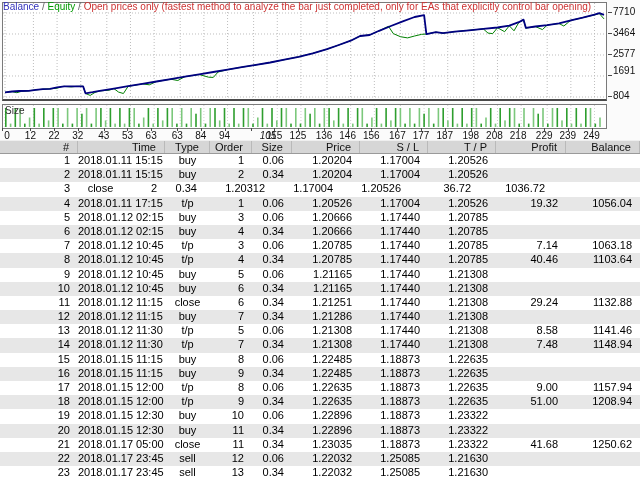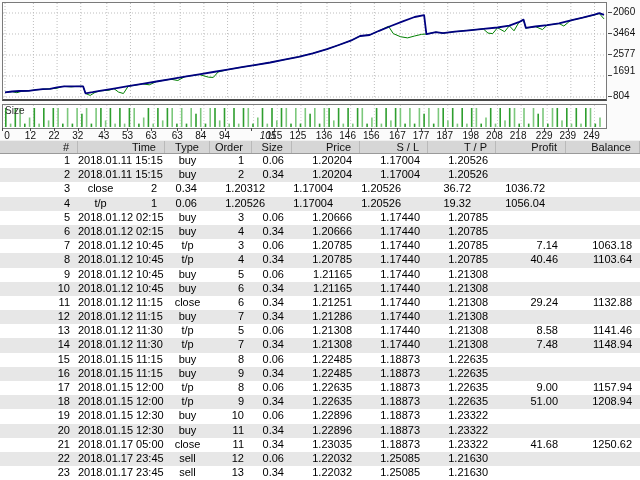--- a/index.html
+++ b/index.html
@@ -34,20 +34,21 @@
   .cell { overflow:hidden; white-space:nowrap; line-height:13px; padding:0 8px 0 0;
           text-align:right; flex:0 0 auto; }
   .cell.center { text-align:center; padding:0; }
 </style>
 </head>
 <body>
 
 <div class="screen">
 
   <div class="chart-region">
+    <div class="legend"><span style="color: rgb(51, 51, 187);">Balance</span><span style="color: rgb(102, 102, 102);"> / </span><span style="color: rgb(0, 153, 0);">Equity</span><span style="color: rgb(102, 102, 102);"> / </span><span style="color: rgb(204, 51, 51);">Open prices only (fastest method to analyze the bar just completed, only for EAs that explicitly control bar opening)</span></div>
 
     <div class="main-panel">
       <svg id="main-svg" width="603" height="96" viewBox="0 0 603 96" style="position:absolute;top:0;left:0;">
           <line x1="2" y1="0" x2="2" y2="96" stroke="#bdbdbd" stroke-width="1" stroke-dasharray="1 2"></line>
           <line x1="30.411067193675887" y1="0" x2="30.411067193675887" y2="96" stroke="#bdbdbd" stroke-width="1" stroke-dasharray="1 2"></line>
           <line x1="54.086956521739125" y1="0" x2="54.086956521739125" y2="96" stroke="#bdbdbd" stroke-width="1" stroke-dasharray="1 2"></line>
           <line x1="77.76284584980236" y1="0" x2="77.76284584980236" y2="96" stroke="#bdbdbd" stroke-width="1" stroke-dasharray="1 2"></line>
           <line x1="103.80632411067194" y1="0" x2="103.80632411067194" y2="96" stroke="#bdbdbd" stroke-width="1" stroke-dasharray="1 2"></line>
           <line x1="127.48221343873519" y1="0" x2="127.48221343873519" y2="96" stroke="#bdbdbd" stroke-width="1" stroke-dasharray="1 2"></line>
           <line x1="151.15810276679844" y1="0" x2="151.15810276679844" y2="96" stroke="#bdbdbd" stroke-width="1" stroke-dasharray="1 2"></line>
@@ -231,21 +232,21 @@
           <rect x="577.2" y="18.6" width="1.6" height="3.4" fill="#7cc87c"></rect>
           <rect x="582.0" y="3.0" width="1.6" height="19.0" fill="#2e9e2e"></rect>
           <rect x="586.7" y="3.0" width="1.6" height="19.0" fill="#7cc87c"></rect>
           <rect x="591.5" y="18.6" width="1.6" height="3.4" fill="#2e9e2e"></rect>
           <rect x="596.2" y="12.5" width="1.6" height="9.5" fill="#7cc87c"></rect>
         </svg>
     </div>
 
     <div class="y-axis" id="y-axis">
         <div class="y-tick" style="top: 12px;"></div>
-        <div class="y-label" style="top: 6px;">2060</div>
+        <div class="y-label" style="top: 6px;">7710</div>
         <div class="y-tick" style="top: 32.9882px;"></div>
         <div class="y-label" style="top: 26.9882px;">3464</div>
         <div class="y-tick" style="top: 54px;"></div>
         <div class="y-label" style="top: 48px;">2577</div>
         <div class="y-tick" style="top: 74.9882px;"></div>
         <div class="y-label" style="top: 65px;">1691</div>
         <div class="y-tick" style="top: 96px;"></div>
         <div class="y-label" style="top: 90px;">804</div>
       </div>
     <div class="x-axis" id="x-axis">
@@ -346,20 +347,21 @@
           <div class="cell" style="width: 42px; flex-basis: 42px;">2</div>
           <div class="cell" style="width: 40px; flex-basis: 40px;">0.34</div>
           <div class="cell" style="width: 68px; flex-basis: 68px;">1.20312</div>
           <div class="cell" style="width: 68px; flex-basis: 68px;">1.17004</div>
           <div class="cell" style="width: 68px; flex-basis: 68px;">1.20526</div>
           <div class="cell" style="width: 70px; flex-basis: 70px;">36.72</div>
           <div class="cell" style="width: 74px; flex-basis: 74px;">1036.72</div>
         </div>
         <div class="t-row alt">
           <div class="cell" style="width: 78px; flex-basis: 78px;">4</div>
+          <div class="cell" style="width: 87px; flex-basis: 87px;">2018.01.11 17:15</div>
           <div class="cell center" style="width: 45px; flex-basis: 45px;">t/p</div>
           <div class="cell" style="width: 42px; flex-basis: 42px;">1</div>
           <div class="cell" style="width: 40px; flex-basis: 40px;">0.06</div>
           <div class="cell" style="width: 68px; flex-basis: 68px;">1.20526</div>
           <div class="cell" style="width: 68px; flex-basis: 68px;">1.17004</div>
           <div class="cell" style="width: 68px; flex-basis: 68px;">1.20526</div>
           <div class="cell" style="width: 70px; flex-basis: 70px;">19.32</div>
           <div class="cell" style="width: 74px; flex-basis: 74px;">1056.04</div>
         </div>
         <div class="t-row">

